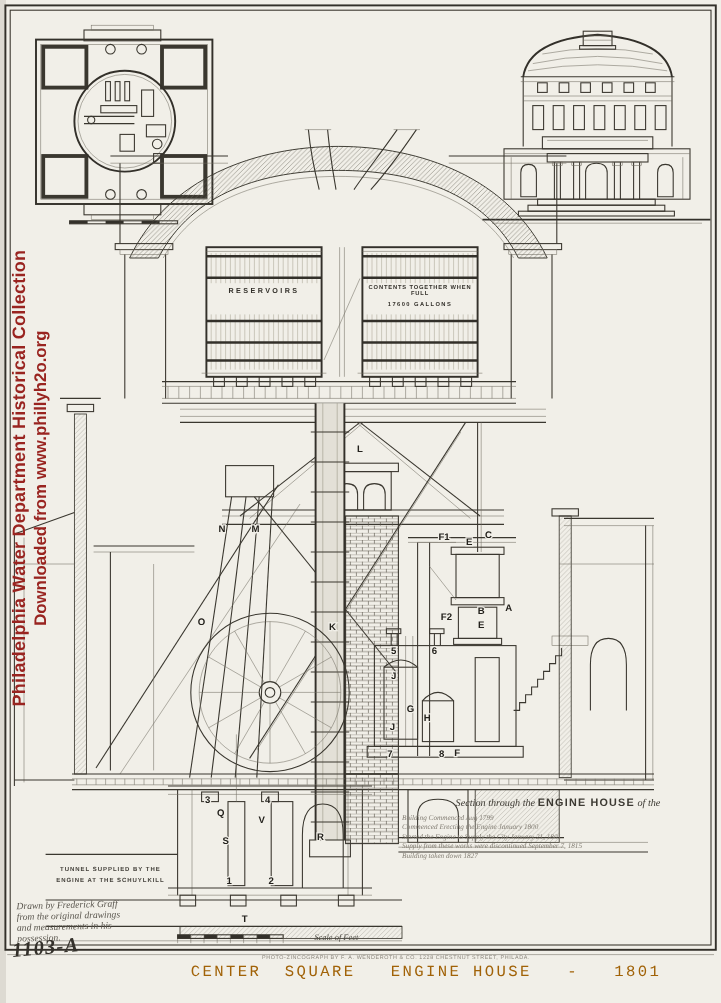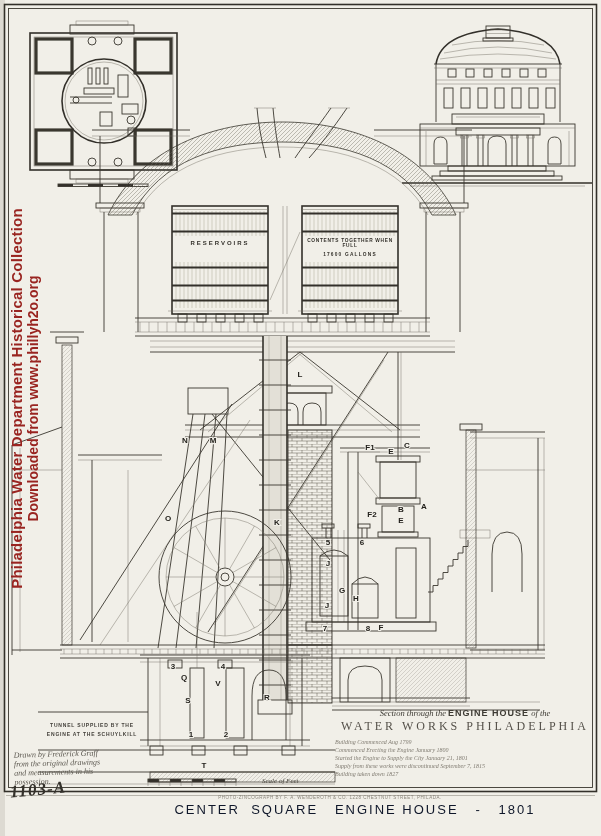--- a/index.html
+++ b/index.html
@@ -33,30 +33,30 @@
   .tk-left{left:172px;top:240px;width:96px;font-size:6px;letter-spacing:2px;}
   .tk-r1{left:302px;top:238px;width:96px;font-size:4.8px;letter-spacing:.7px;}
   .tk-r2{left:302px;top:252px;width:96px;font-size:4.8px;letter-spacing:1.2px;}
   .tunnel{left:42px;top:721px;width:100px;text-align:center;color:#44413b;
           font-family:"Liberation Sans",sans-serif;font-weight:bold;font-size:5px;
           letter-spacing:.8px;line-height:1.7;}
   .handnote{left:14px;top:749px;width:130px;font-style:italic;font-size:8px;color:#5a564e;
             line-height:9px;transform:rotate(-1.5deg);}
   .plateno{left:10px;top:780px;font-style:italic;font-size:17px;color:#34312b;
            letter-spacing:1px;transform:rotate(-5deg);font-weight:bold;}
-  .titleblock{left:335px;top:708px;width:260px;text-align:center;}
+  .titleblock{left:335px;top:664px;width:260px;text-align:center;}
   .tb1{font-size:8.5px;font-style:italic;color:#3d3a33;}
   .tb1 .em{font-style:normal;font-weight:bold;font-family:"Liberation Sans",sans-serif;font-size:9px;letter-spacing:1px;}
   .tb2{font-size:15px;font-weight:bold;letter-spacing:7px;margin-top:2px;color:#33302a;}
   .tb3{font-size:12px;letter-spacing:3px;margin-top:1px;color:#55514a;}
   .tbnotes{margin-top:4px;text-align:left;font-style:italic;font-size:6px;color:#817c72;line-height:8px;}
   .credit{left:160px;top:795px;width:340px;text-align:center;font-size:4.5px;color:#8a857b;
           font-family:"Liberation Sans",sans-serif;letter-spacing:.5px;}
   .caption{left:120px;top:802px;width:470px;text-align:center;white-space:pre;
-           font-family:Liberation Sans, sans-serif;font-size:13px;letter-spacing:2px;color:#0f172a;}
+           font-family:Liberation Mono, monospace;font-size:13px;letter-spacing:2px;color:#a16207;}
 </style>
 </head>
 <body>
 
 <div class="page">
   <div class="scan-edge"></div>
 
   <svg width="601" height="836" viewBox="0 0 601 836">
     <defs>
       <pattern id="h45" width="4" height="4" patternUnits="userSpaceOnUse">
@@ -671,21 +671,20 @@
     <div>Drawn by Frederick Graff</div>
     <div>from the original drawings</div>
     <div>and measurements in his</div>
     <div>possession.</div>
   </div>
 
   <div class="ov plateno">1103-A</div>
 
   <div class="ov titleblock">
     <div class="tb1"><span>Section through the </span><span class="em">ENGINE HOUSE</span><span> of the</span></div>
-    <div class="tb3">WATER WORKS PHILADELPHIA</div>
     <div class="tbnotes" id="tb-notes">
         <div>Building Commenced Aug 1799</div>
         <div>Commenced Erecting the Engine January 1800</div>
         <div>Started the Engine to Supply the City January 21, 1801</div>
         <div>Supply from these works were discontinued September 7, 1815</div>
         <div>Building taken down 1827</div>
       </div>
   </div>
 
   <div class="ov credit">PHOTO-ZINCOGRAPH BY F. A. WENDEROTH &amp; CO. 1228 CHESTNUT STREET, PHILADA.</div>

